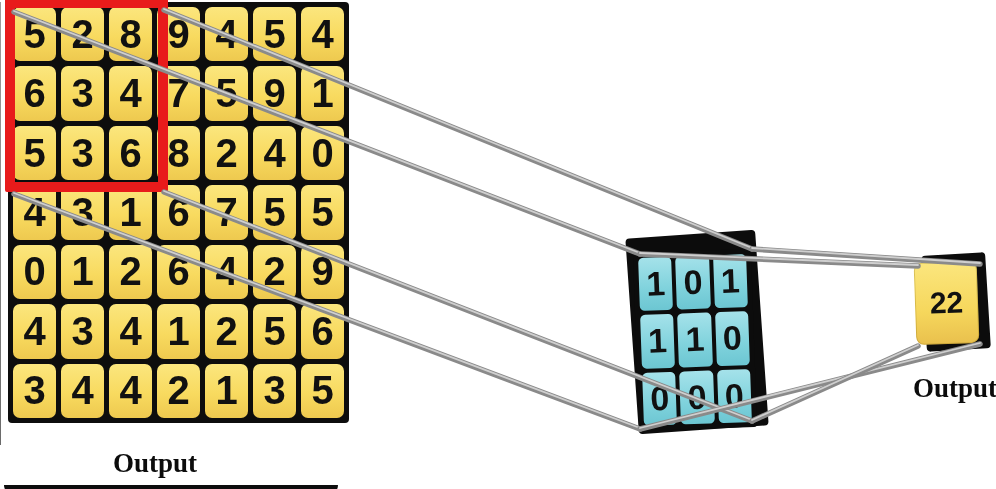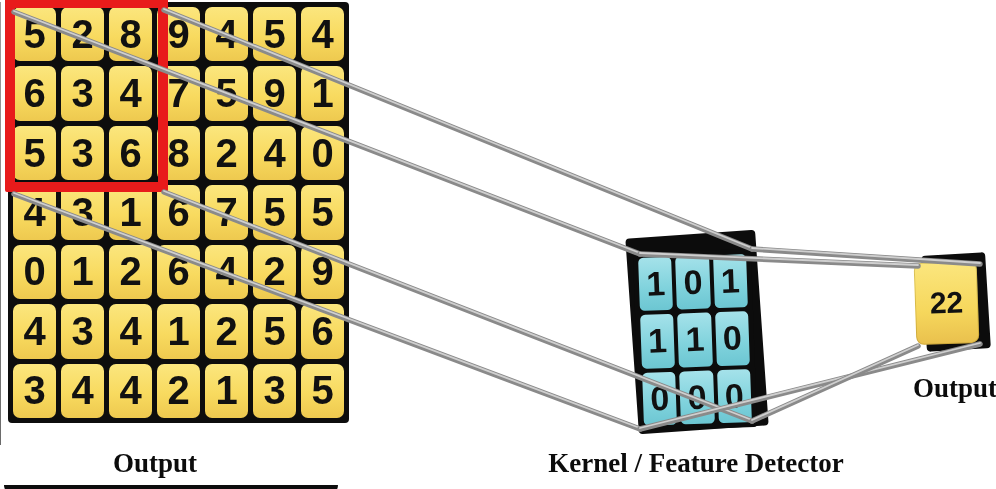--- a/index.html
+++ b/index.html
@@ -180,19 +180,18 @@
         <div class="cell cell-teal">0</div>
         <div class="cell cell-teal">1</div>
         <div class="cell cell-teal">1</div>
         <div class="cell cell-teal">1</div>
         <div class="cell cell-teal">0</div>
         <div class="cell cell-teal">0</div>
         <div class="cell cell-teal">0</div>
         <div class="cell cell-teal">0</div>
       </div>
   </div>
-  <div class="label label-kernel">Kernel / Feature Detector</div>
 
   <div class="output-slab"></div>
   <div class="output-face">22</div>
   <div class="label label-output">Output</div>
 
 </div>
 
 </body></html>

